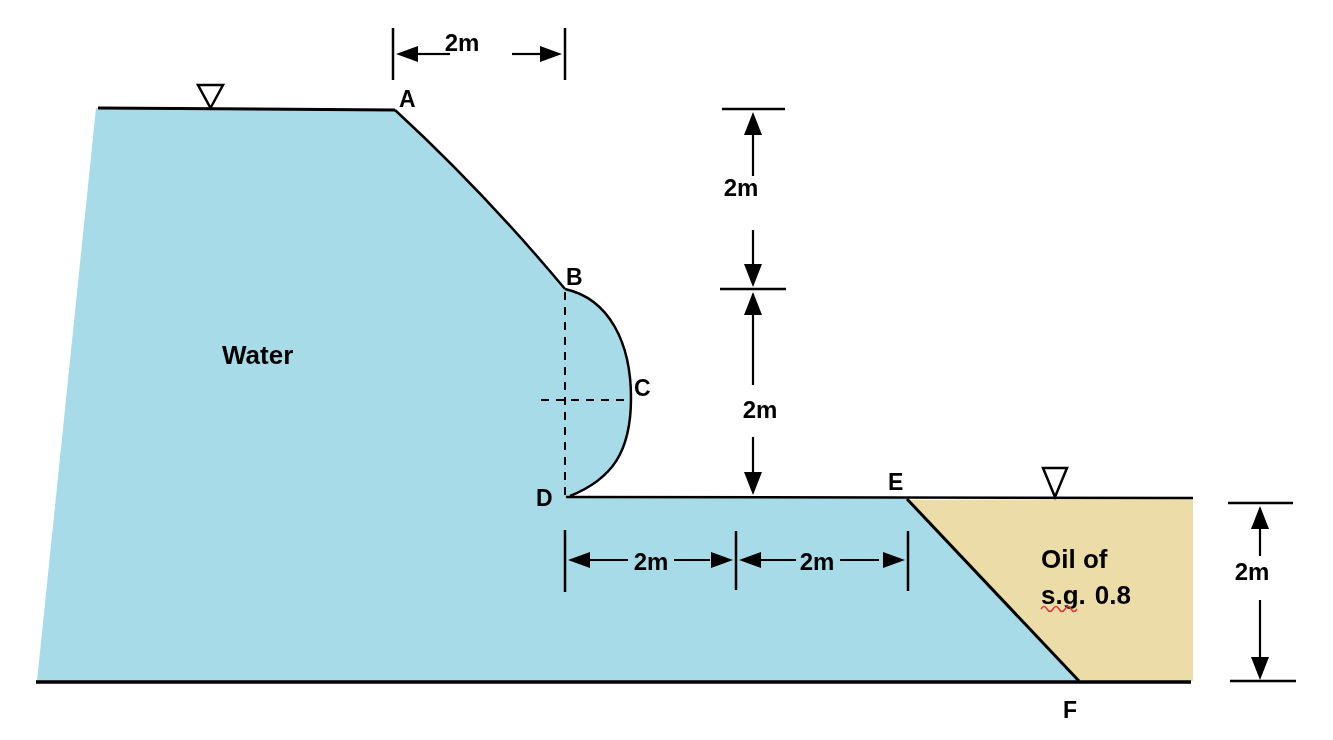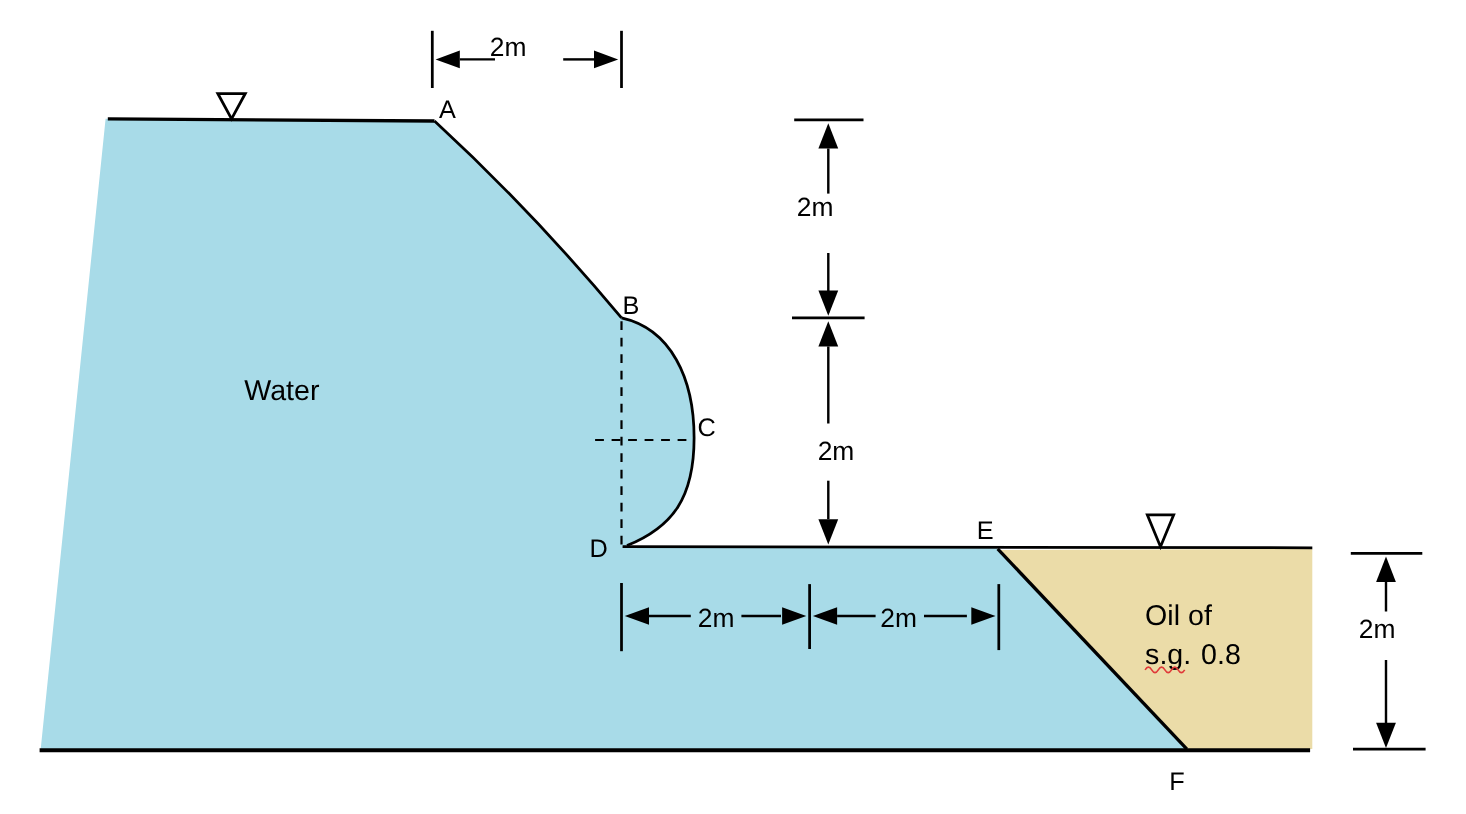--- a/index.html
+++ b/index.html
@@ -1,16 +1,16 @@
 <!DOCTYPE html>
 <html><head>
 <meta charset="utf-8">
 <style>
   html,body{margin:0;padding:0;background:#ffffff;}
-  .stage{width:1333px;height:740px;position:relative;background:#ffffff;overflow:hidden;}
+  .stage{width:1333px;height:740px;position:relative;background:#ffffff;overflow:hidden;font-weight:bold;}
   svg{display:block;}
   text{font-family:"Liberation Sans","DejaVu Sans",sans-serif;fill:#000000;}
   .pt{font-size:23px;}
   .dim{font-size:24px;}
   .big{font-size:26px;}
   .ln{fill:none;stroke:#000000;}
   .w3{stroke-width:3;}
   .w35{stroke-width:3.5;}
   .w25{stroke-width:2.5;}
   .w22{stroke-width:2.2;}

